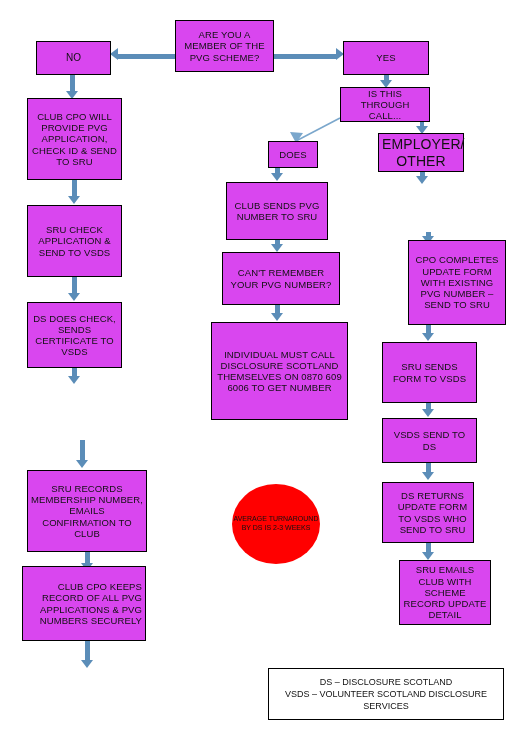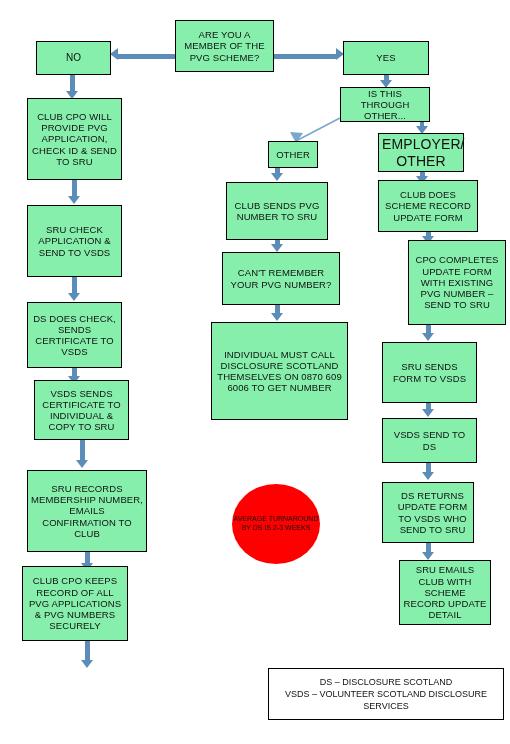--- a/index.html
+++ b/index.html
@@ -15,21 +15,21 @@
     position: relative;
     width: 510px;
     height: 744px;
     background: #ffffff;
     overflow: hidden;
   }
   .node {
     position: absolute;
     box-sizing: border-box;
     border: 1px solid #000000;
-    background: #86efac;
+    background: #d946ef;
     color: #111111;
     display: flex;
     align-items: center;
     justify-content: center;
     text-align: center;
     line-height: 1.18;
     padding: 2px 3px;
     letter-spacing: 0.1px;
     z-index: 3;
   }
@@ -190,60 +190,54 @@
   </div>
 
   <div class="node" style="left:27px; top:205px; width:95px; height:72px; font-size:9.5px;">
     <span>SRU CHECK APPLICATION &amp; SEND TO VSDS</span>
   </div>
 
   <div class="node" style="left:27px; top:302px; width:95px; height:66px; font-size:9.5px;">
     <span>DS DOES CHECK, SENDS CERTIFICATE TO VSDS</span>
   </div>
 
-  <div class="node" style="left:34px; top:380px; width:95px; height:60px; font-size:9.5px;">
-    <span>VSDS SENDS CERTIFICATE TO INDIVIDUAL &amp; COPY TO SRU</span>
-  </div>
 
   <div class="node" style="left:27px; top:470px; width:120px; height:82px; font-size:9.5px;">
     <span>SRU RECORDS MEMBERSHIP NUMBER, EMAILS CONFIRMATION TO CLUB</span>
   </div>
 
-  <div class="node" style="left:22px; top:566px; width:106px; height:75px; font-size:9.5px;">
+  <div class="node" style="left:22px; top:566px; width:124px; height:75px; font-size:9.5px;text-align:right;">
     <span>CLUB CPO KEEPS RECORD OF ALL PVG APPLICATIONS &amp; PVG NUMBERS SECURELY</span>
   </div>
 
 
   <div class="node" style="left:340px; top:87px; width:90px; height:35px; font-size:9.5px;">
-    <span>IS THIS THROUGH OTHER...</span>
+    <span>IS THIS THROUGH CALL...</span>
   </div>
 
   <div class="node" style="left:268px; top:141px; width:50px; height:27px; font-size:9.5px;">
-    <span>OTHER</span>
+    <span>DOES</span>
   </div>
 
   <div class="node" style="left:378px; top:133px; width:86px; height:39px; font-size:14px;">
     <span>EMPLOYER/ OTHER</span>
   </div>
 
   <div class="node" style="left:226px; top:182px; width:102px; height:58px; font-size:9.5px;justify-content:flex-end;">
     <span>CLUB SENDS PVG NUMBER TO SRU</span>
   </div>
 
   <div class="node" style="left:222px; top:252px; width:118px; height:53px; font-size:9.5px;">
     <span>CAN'T REMEMBER YOUR PVG NUMBER?</span>
   </div>
 
   <div class="node" style="left:211px; top:322px; width:137px; height:98px; font-size:9.5px;">
     <span>INDIVIDUAL MUST CALL DISCLOSURE SCOTLAND THEMSELVES ON 0870 609 6006 TO GET NUMBER</span>
   </div>
 
-  <div class="node" style="left:378px; top:180px; width:100px; height:52px; font-size:9.5px;">
-    <span>CLUB DOES SCHEME RECORD UPDATE FORM</span>
-  </div>
 
   <div class="node" style="left:380px; top:240px; width:98px; height:85px; font-size:9.5px;margin-left:28px;">
     <span>CPO COMPLETES UPDATE FORM WITH EXISTING PVG NUMBER – SEND TO SRU</span>
   </div>
 
   <div class="node" style="left:382px; top:342px; width:95px; height:61px; font-size:9.5px;">
     <span>SRU SENDS FORM TO VSDS</span>
   </div>
 
   <div class="node" style="left:382px; top:418px; width:95px; height:45px; font-size:9.5px;">

